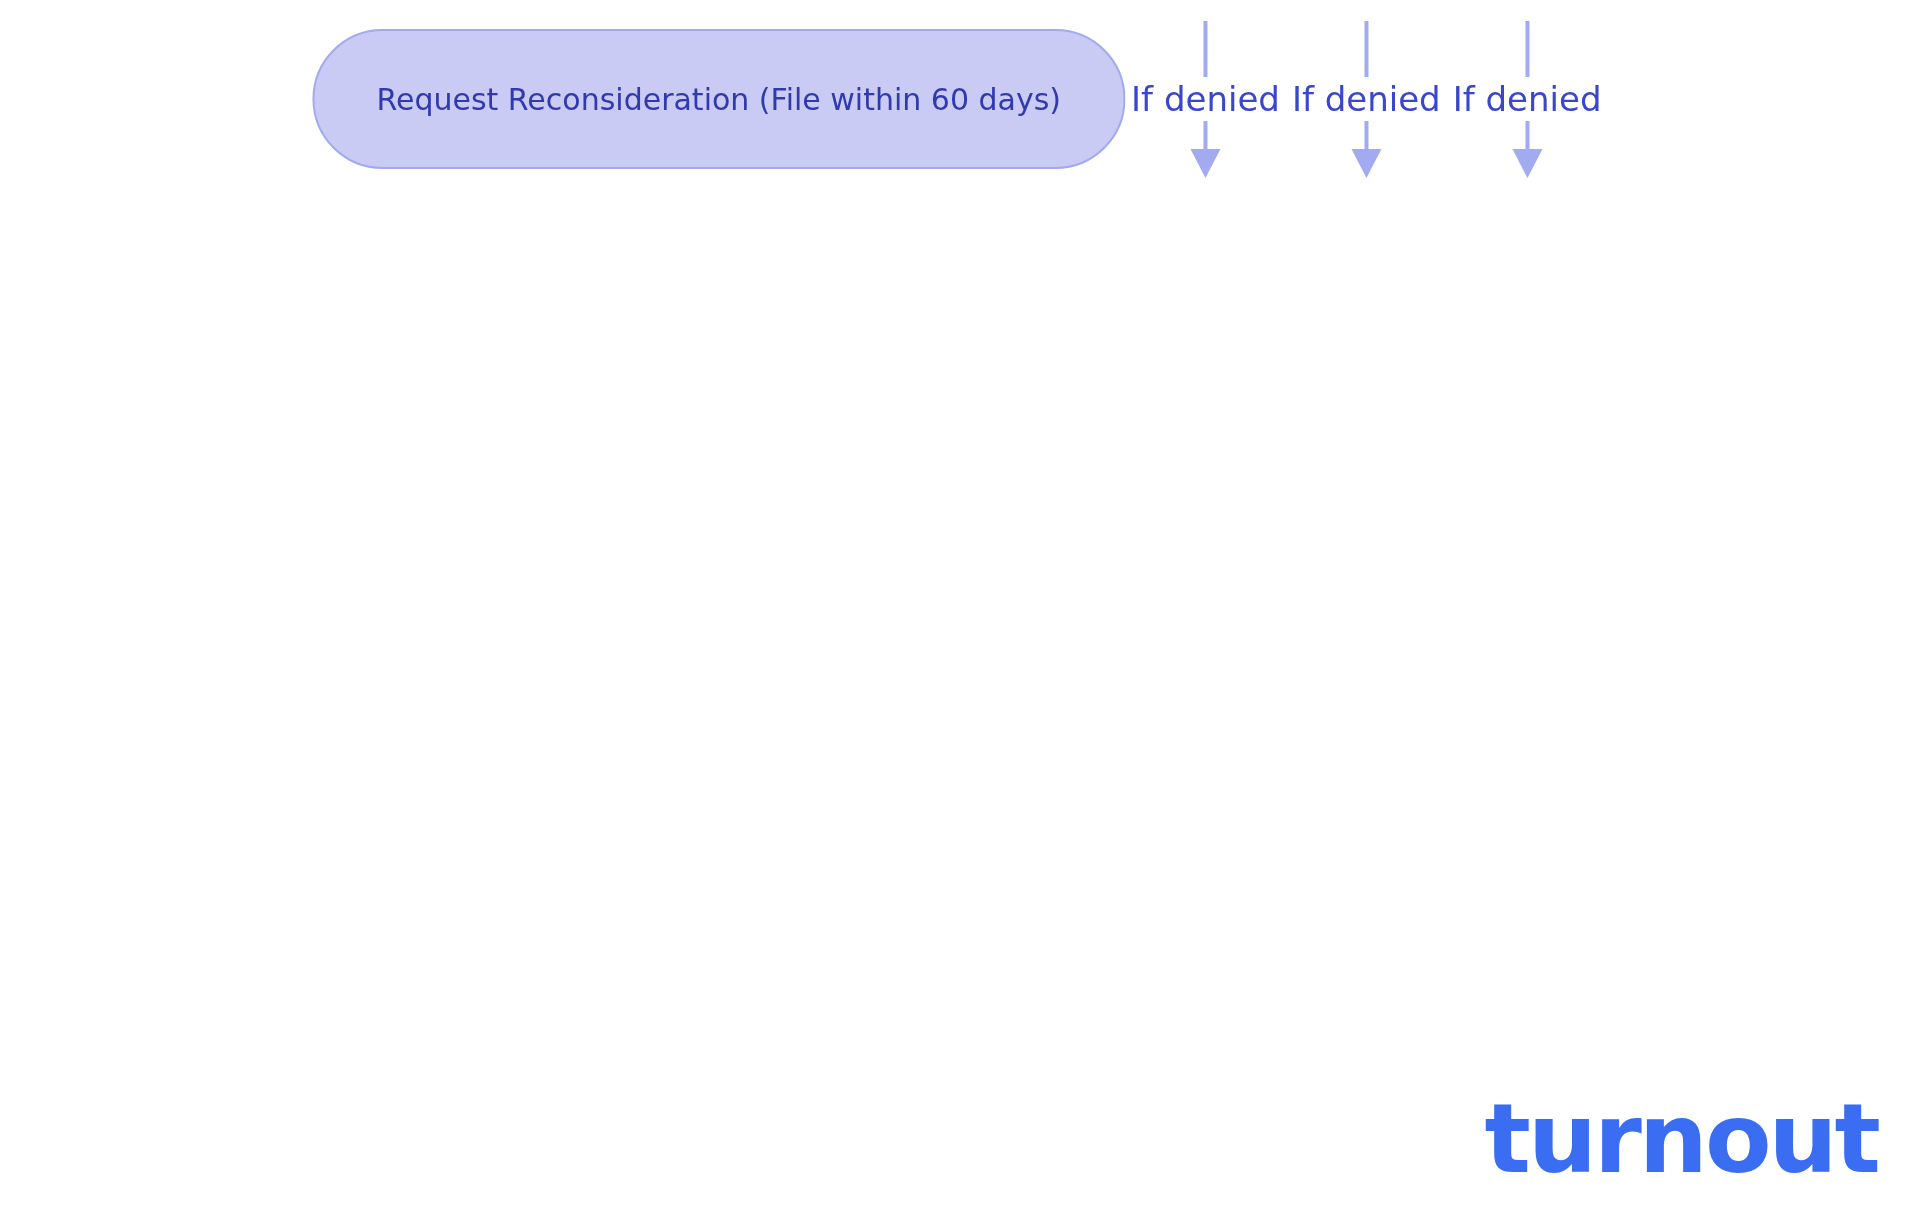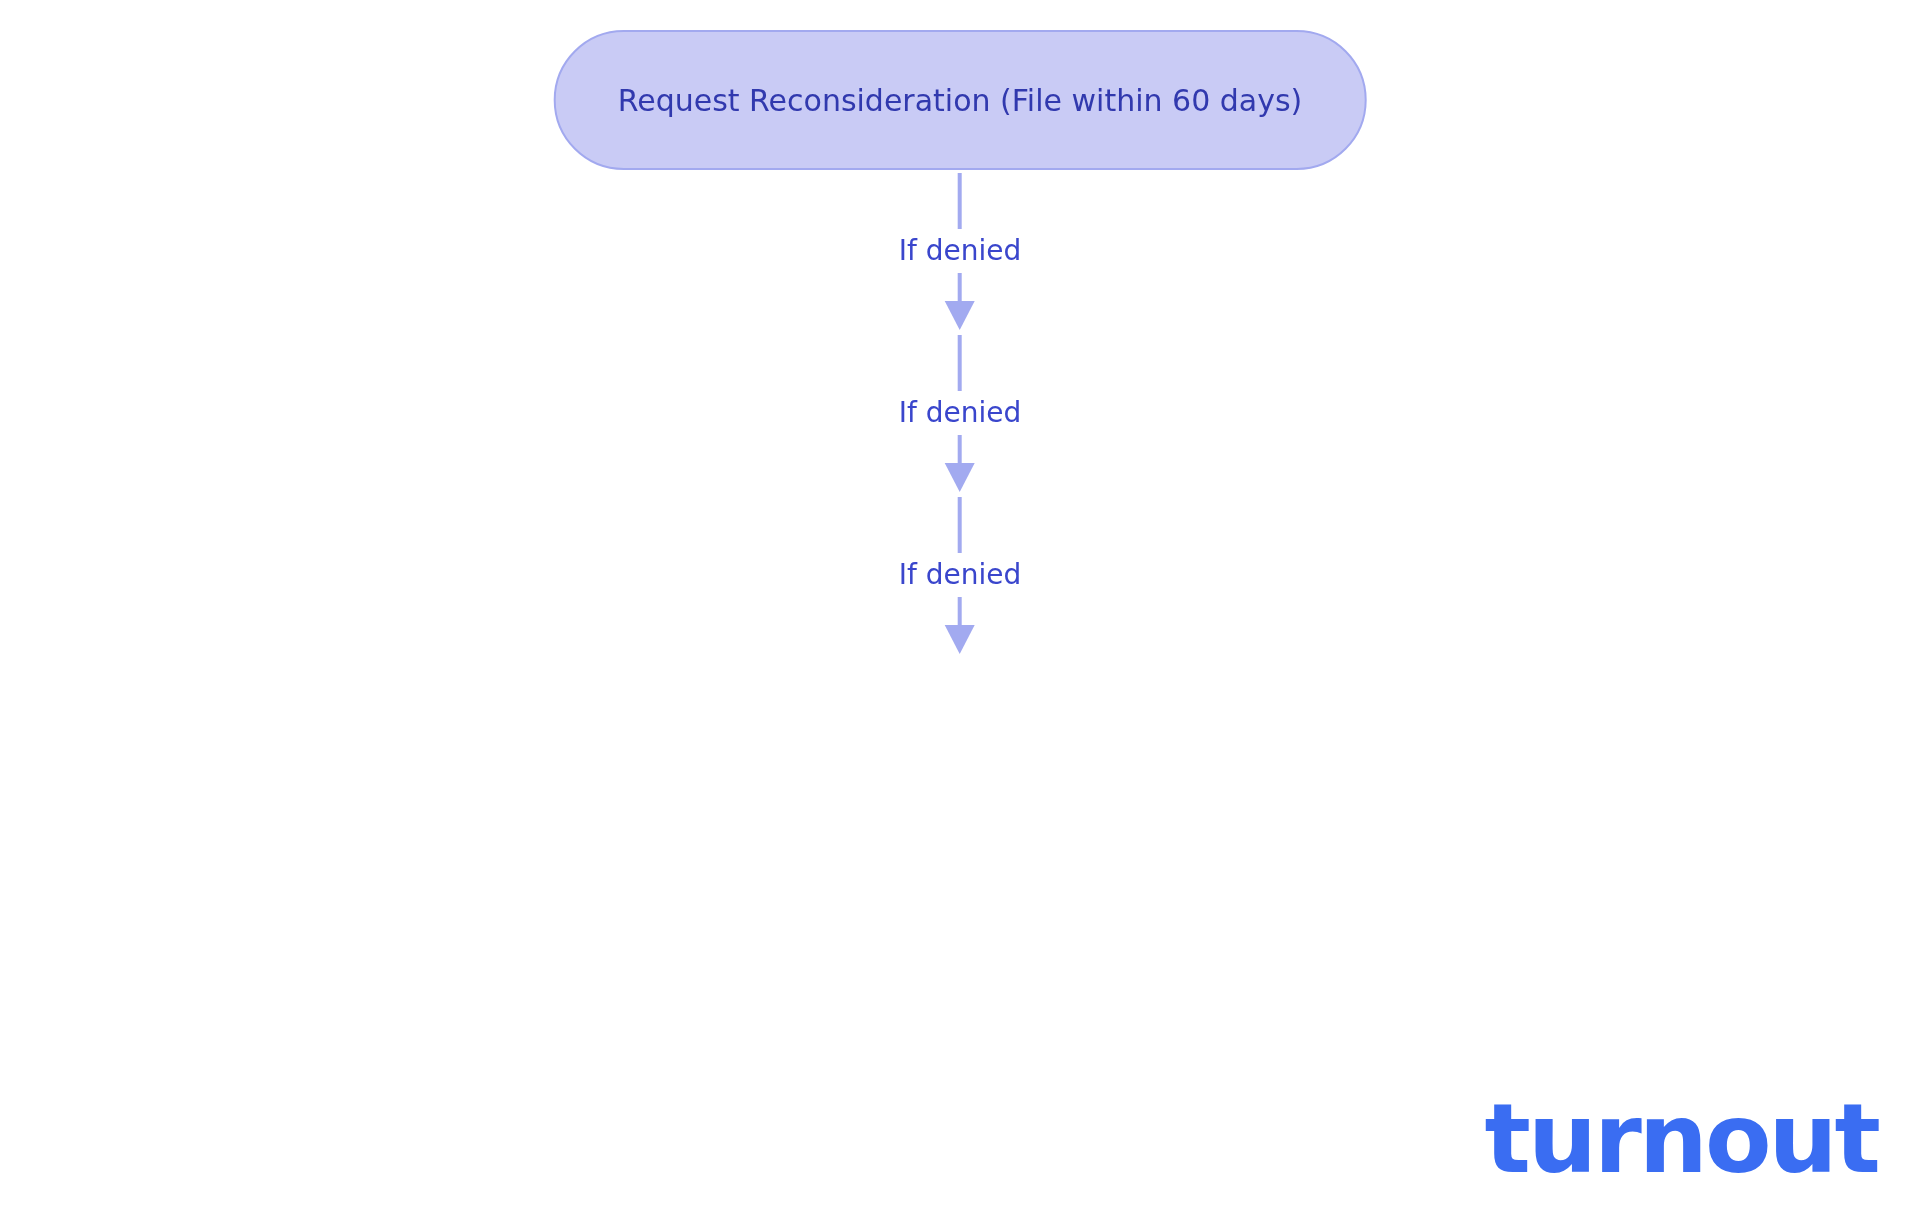--- a/index.html
+++ b/index.html
@@ -19,24 +19,24 @@
   .canvas{
     position:relative;
     width:1920px;
     height:1215px;
     background:var(--canvas-bg);
     overflow:hidden;
   }
   .flow{
     position:absolute;
     left:50%;
-    top:30px;
+    top:18px;
     transform:translateX(-50%);
     display:flex;
-    flex-direction:column;
+    flex-direction:row;
     align-items:center;
   }
   .node{
     box-sizing:border-box;
     height:140px;
     border-radius:70px;
     background:var(--node-fill);
     border:2px solid var(--node-border);
     display:flex;
     align-items:center;
@@ -55,21 +55,21 @@
   }
   .line-seg{
     width:4px;
     background:var(--arrow);
   }
   .line-seg.top{height:56px;}
   .line-seg.bottom{height:28px;}
   .edge-label{
     height:44px;
     line-height:44px;
-    font-size:28px;
+    font-size:34px;
     color:var(--edge-label);
     background:var(--canvas-bg);
     padding:0 6px;
     white-space:nowrap;
   }
   .arrow-head{
     width:0;
     height:0;
     border-left:15px solid transparent;
     border-right:15px solid transparent;

